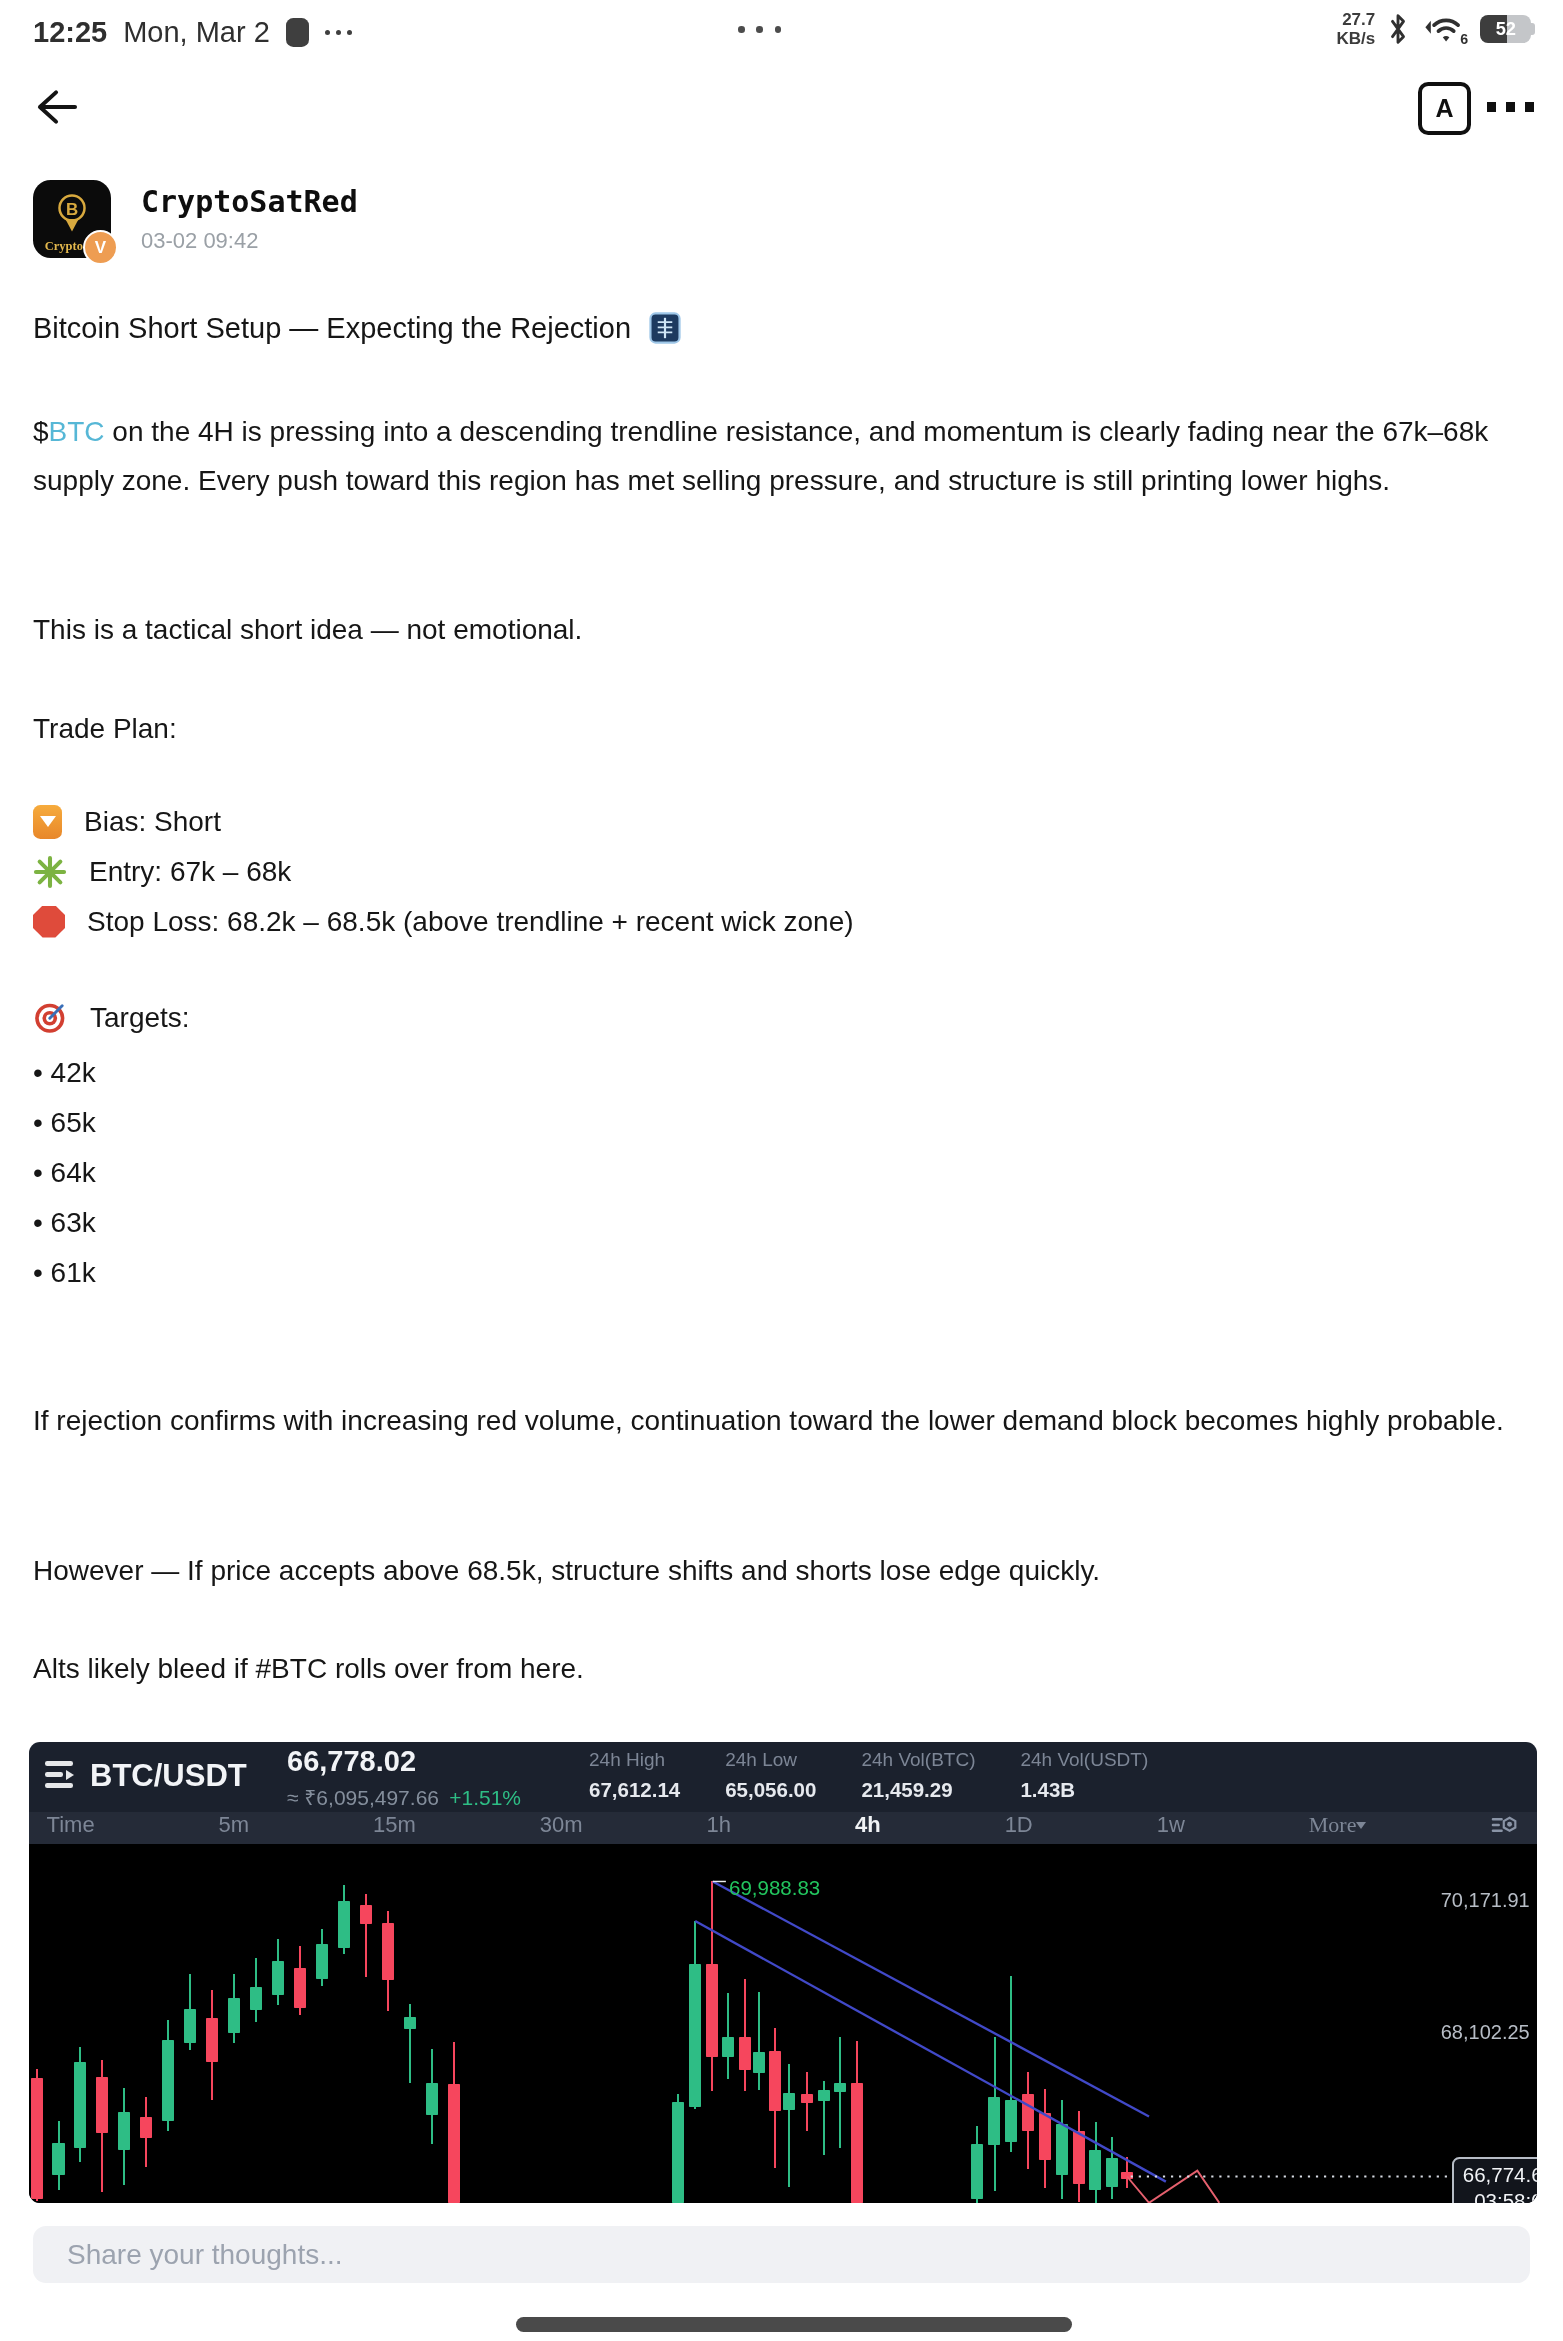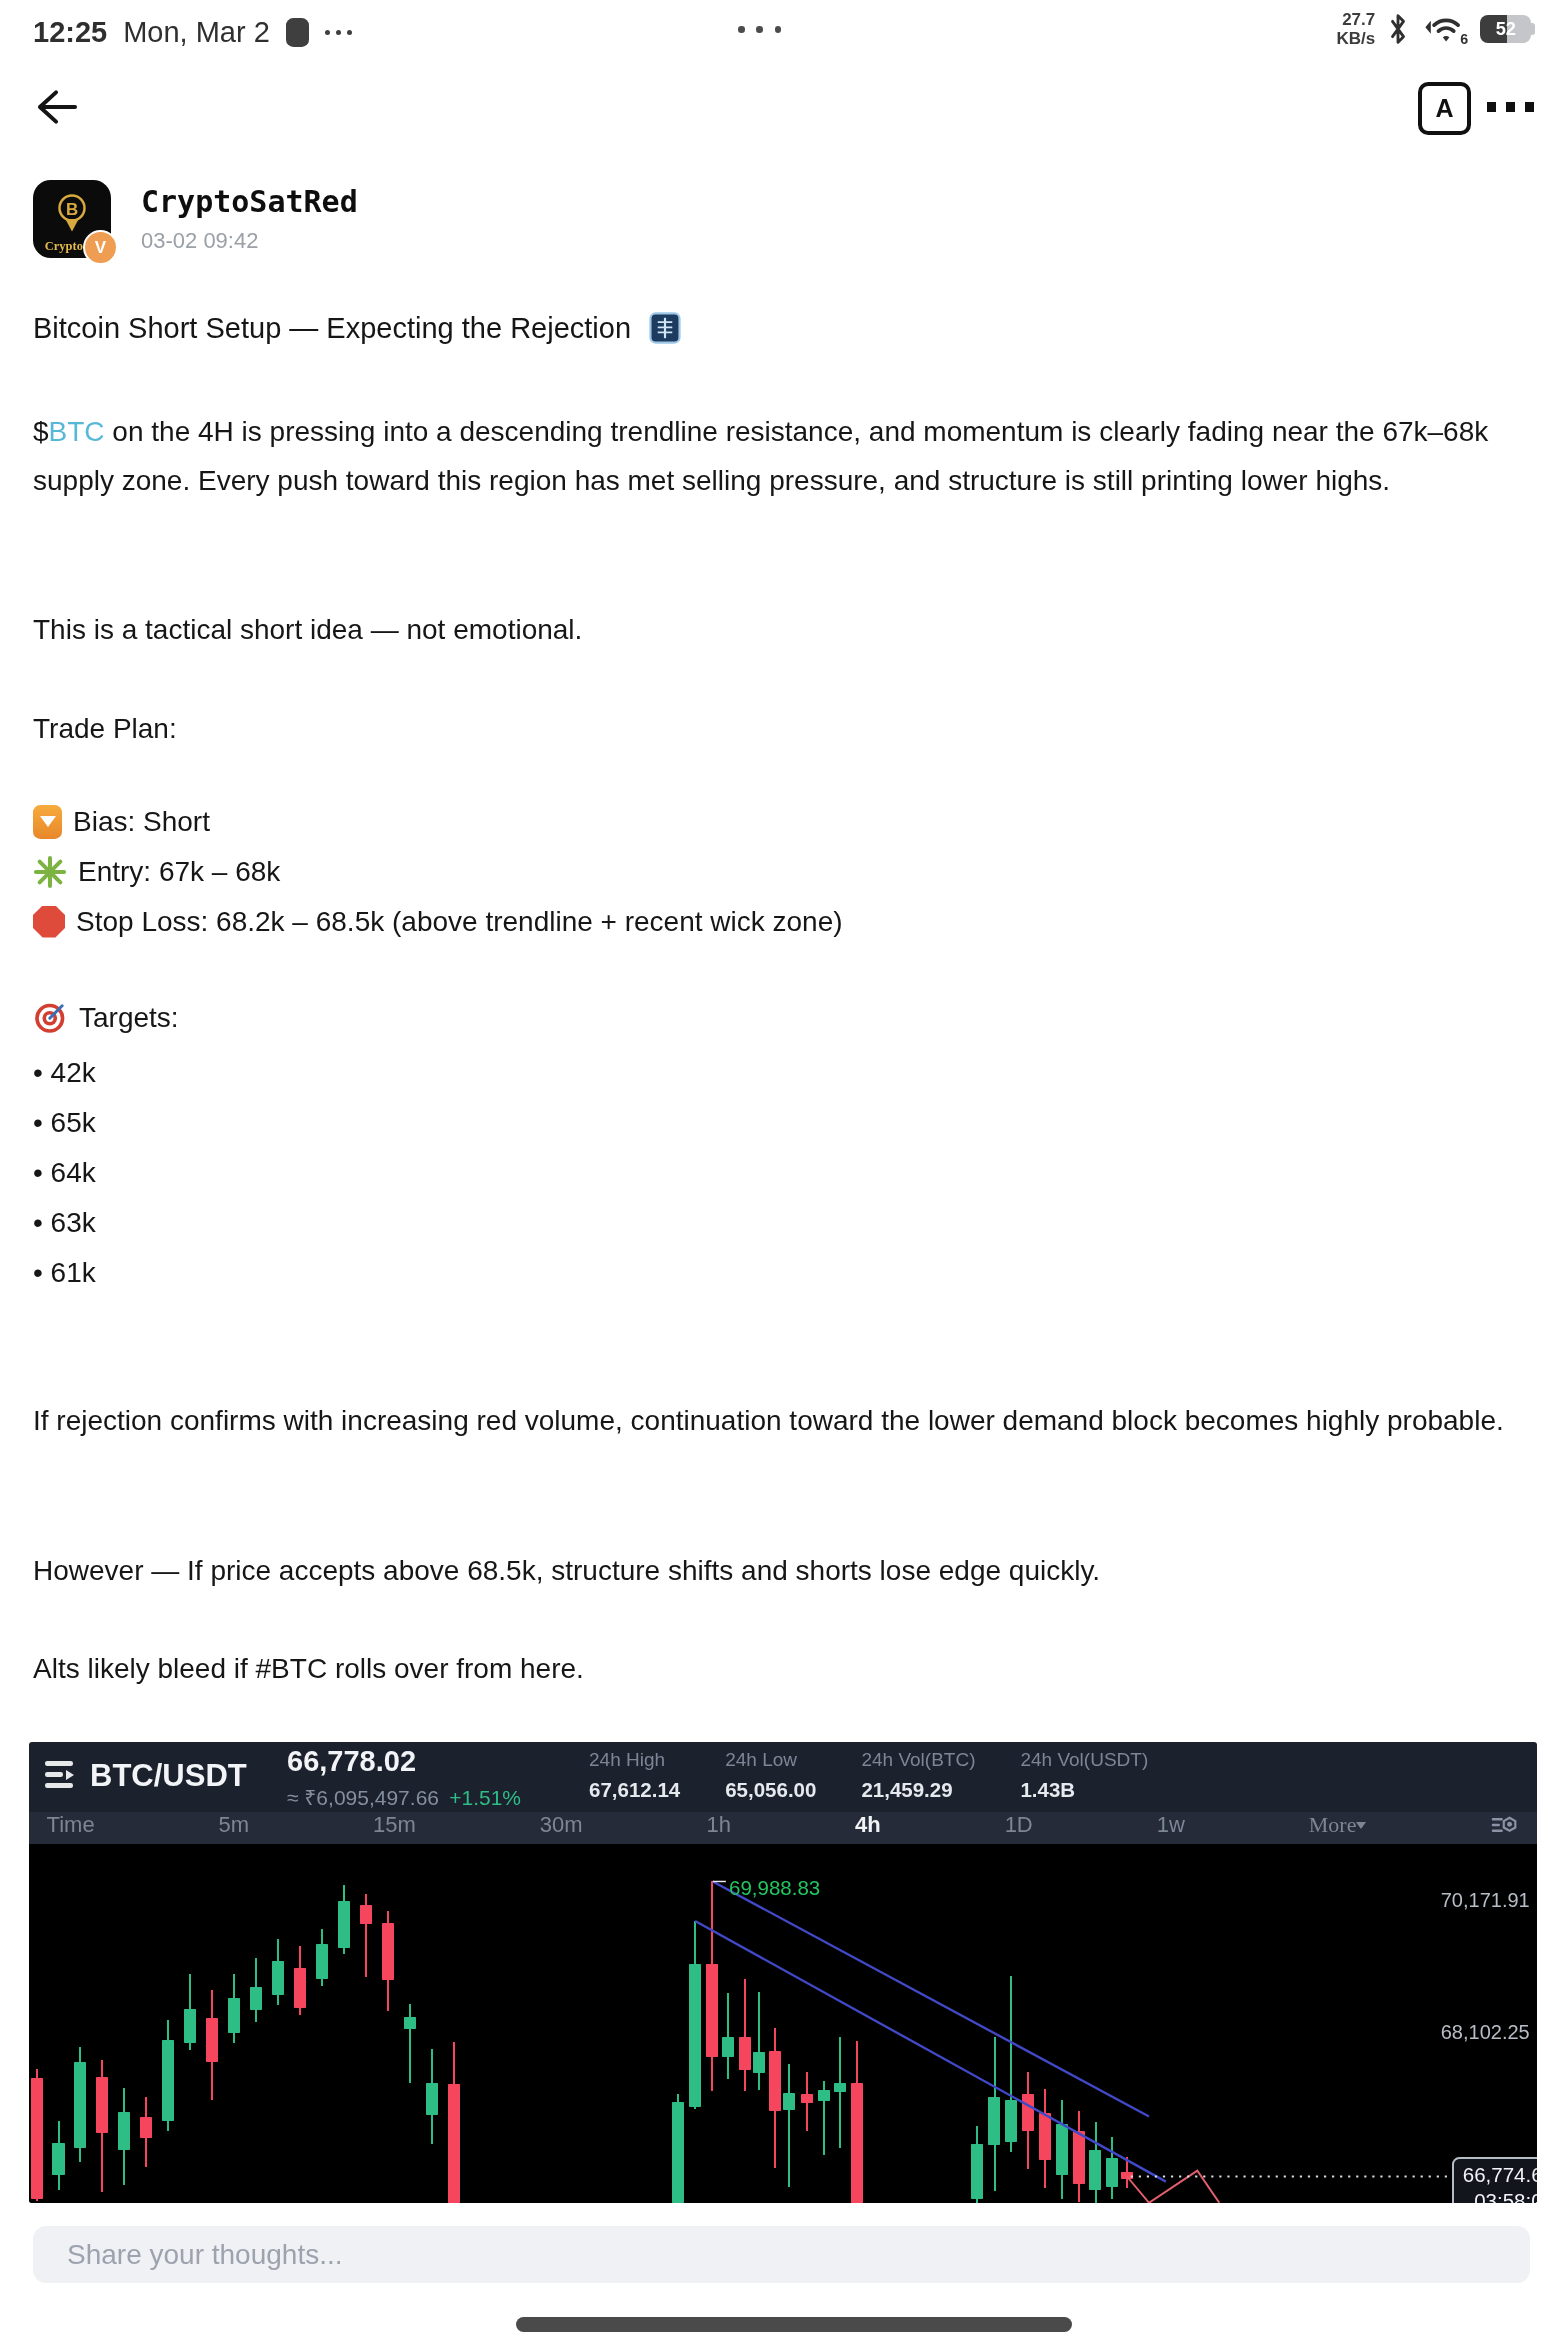--- a/index.html
+++ b/index.html
@@ -41,35 +41,35 @@
          background:#ee9d52;border:2.9px solid #fff;display:flex;align-items:center;
          justify-content:center;color:#fff;font-weight:800;font-size:17px;}
   .uname{position:absolute;left:141px;top:184px;font-family:"DejaVu Sans Mono",monospace;
          font-weight:700;font-size:30px;color:#0e0e0e;}
   .utime{position:absolute;left:141px;top:228px;font-size:22px;color:#9aa0a6;}
 
   
   .txt{position:absolute;left:33px;width:1500px;font-size:28px;line-height:49px;color:#161616;}
   .title{font-size:29px;}
   .ticker{color:#56b7d6;}
-  .eline{position:absolute;left:33px;display:flex;align-items:center;gap:11px;
+  .eline{position:absolute;left:33px;display:flex;align-items:center;gap:22px;
          font-size:28px;color:#161616;height:45px;}
   .emoji{display:inline-block;flex:0 0 auto;}
   .downbtn{width:29px;height:34px;border-radius:7.3px;
            background:linear-gradient(#f6ab3c,#e8872a);display:flex;align-items:center;
            justify-content:center;}
   .downbtn i{width:0;height:0;border-left:8px solid transparent;border-right:8px solid transparent;
              border-top:11.7px solid #fff;}
   .octagon{width:32px;height:32px;background:#df4b3b;
            clip-path:polygon(30% 0,70% 0,100% 30%,100% 70%,70% 100%,30% 100%,0 70%,0 30%);}
   .bullets{position:absolute;left:33px;font-size:28px;color:#161616;}
   .bullets div{height:50px;line-height:50px;}
 
   
-  .panel{position:absolute;left:29px;top:1742px;width:1508px;height:461px;border-radius:3px;
+  .panel{position:absolute;left:29px;top:1742px;width:1508px;height:461px;border-radius:11px;
          overflow:hidden;background:#1b212d;}
   .ph{position:absolute;left:0;top:0;width:1508px;height:70px;}
   .ph-icon{position:absolute;left:16px;top:19px;width:32px;height:29px;}
   .ph-icon .bar{position:absolute;left:0;height:5.1px;border-radius:2.2px;background:#e6e8ea;}
   .ph-icon .b1{top:0;width:28px;}
   .ph-icon .b2{top:11px;width:17.6px;}
   .ph-icon .b3{top:22px;width:28px;}
   .ph-icon .arr{position:absolute;left:20.5px;top:8.8px;width:0;height:0;
                 border-top:5.1px solid transparent;border-bottom:5.1px solid transparent;
                 border-left:8.8px solid #e6e8ea;}

